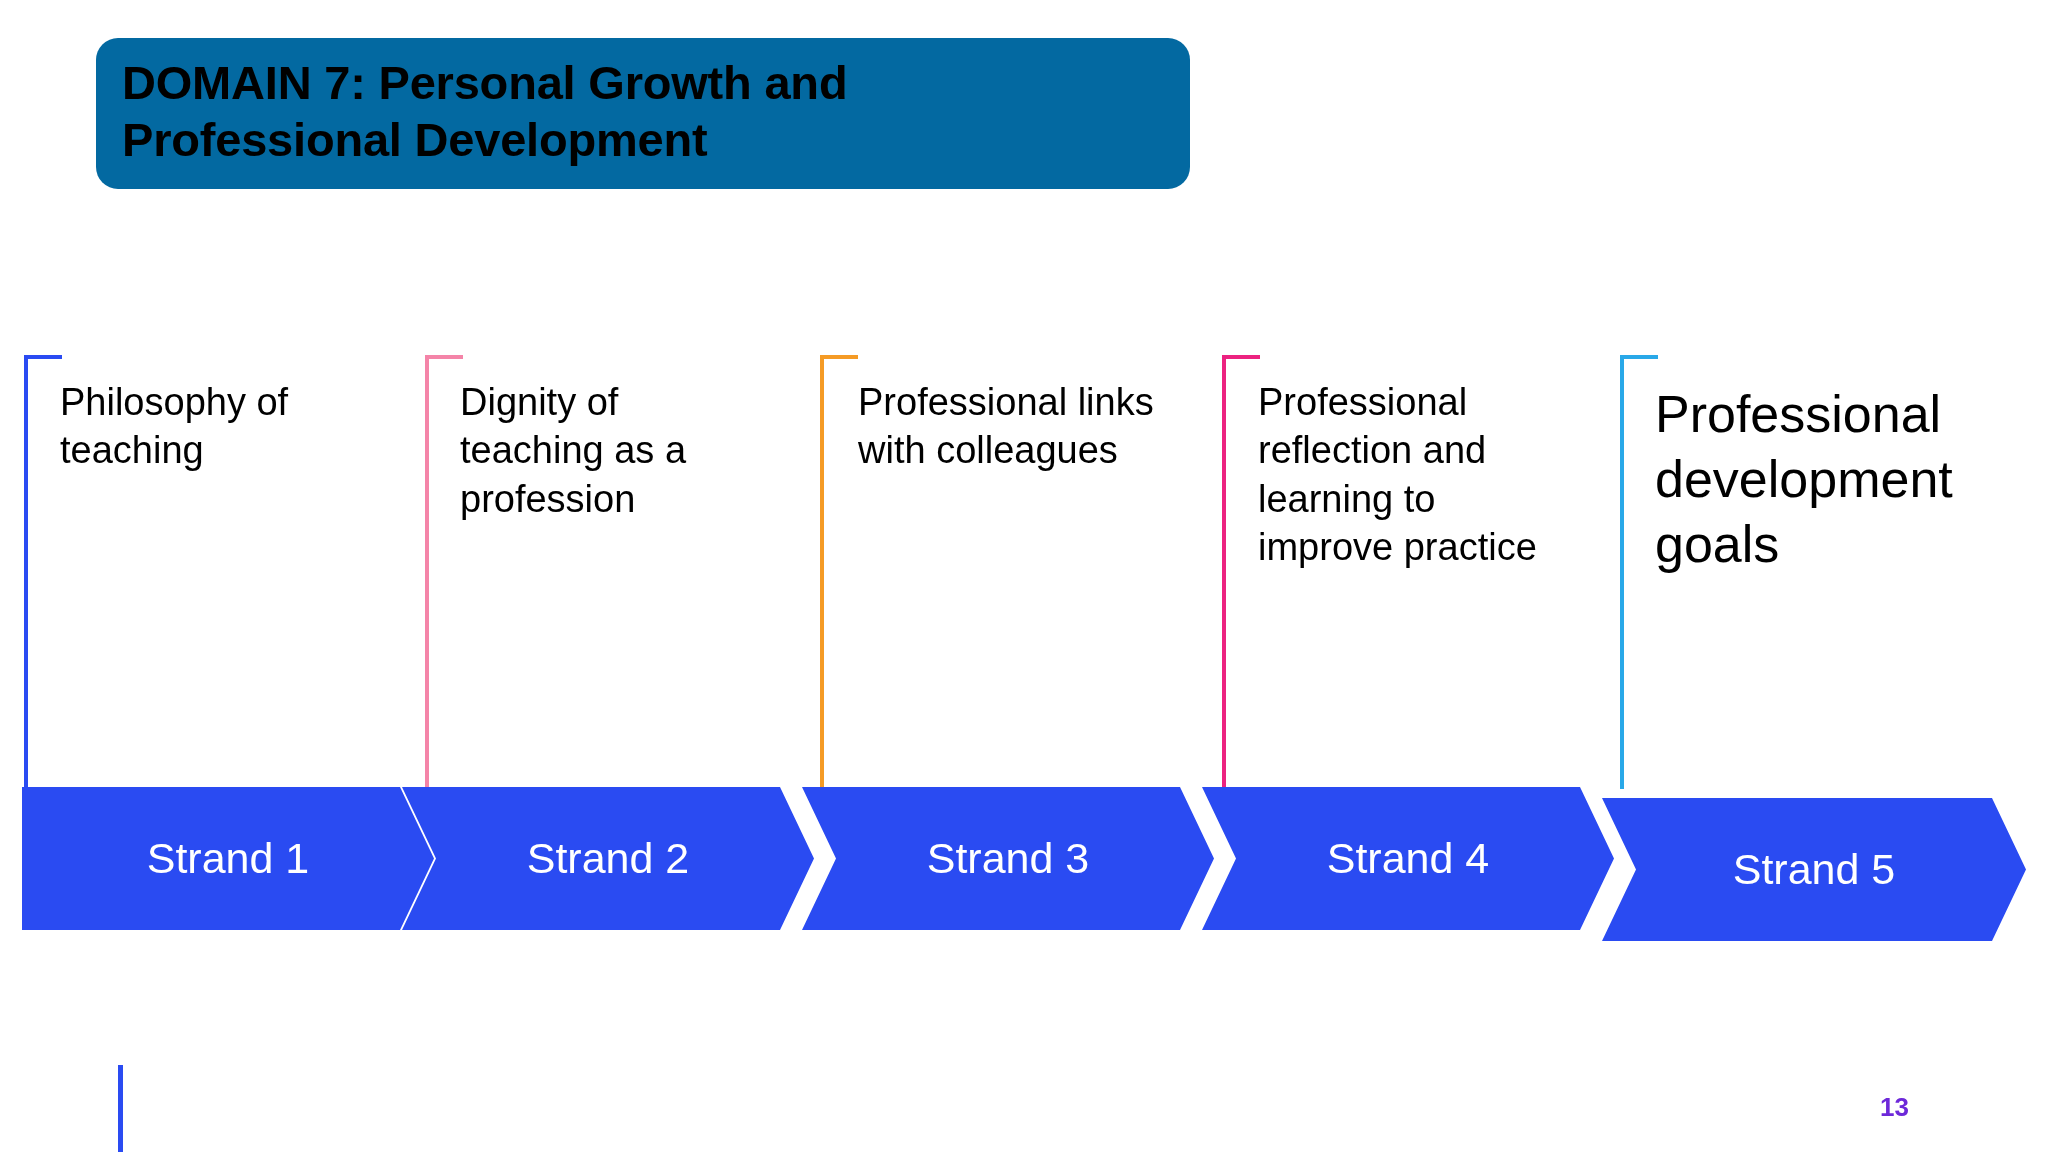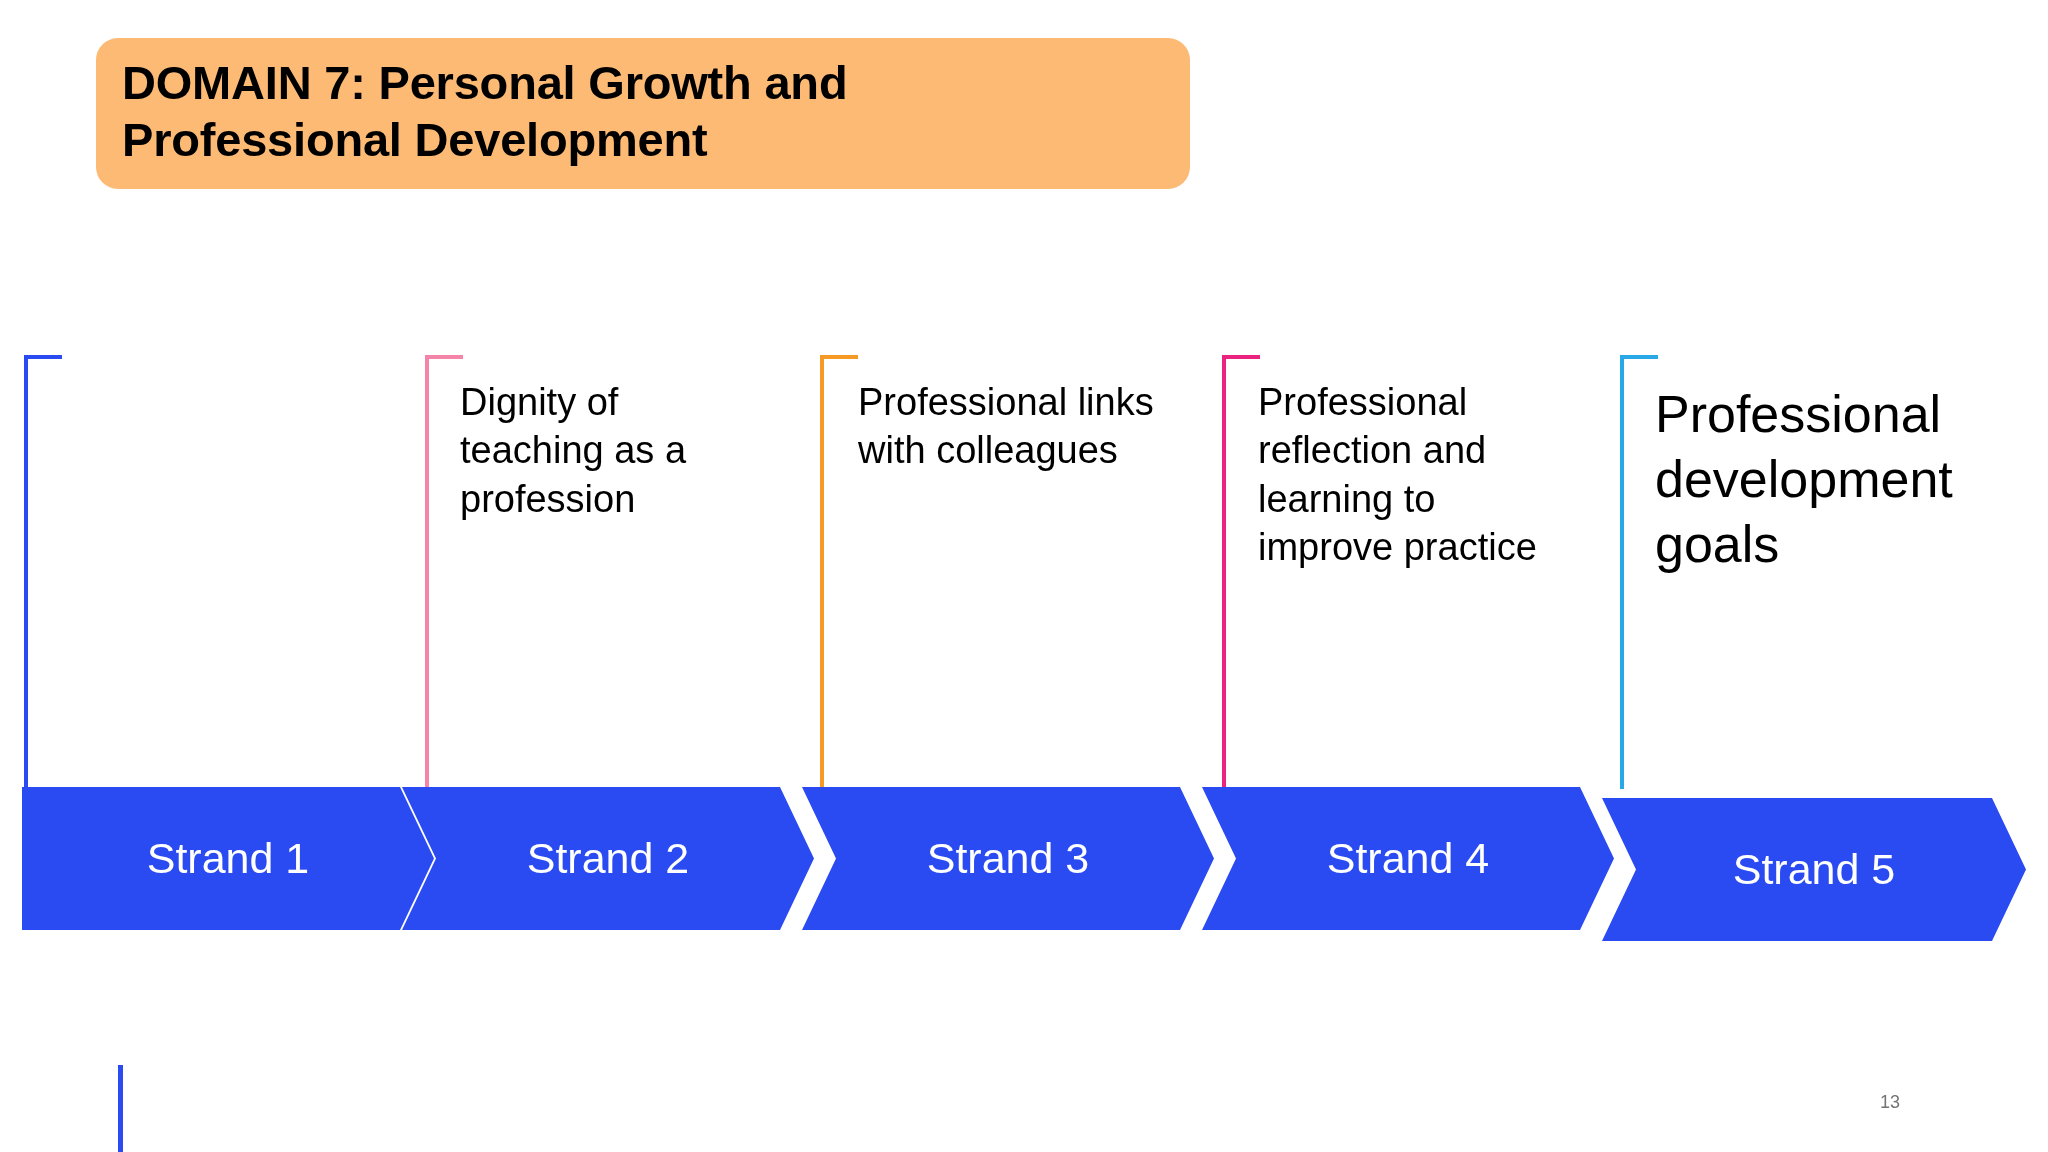--- a/index.html
+++ b/index.html
@@ -17,21 +17,21 @@
   }
 
   
   #title-banner {
     position: absolute;
     left: 96px;
     top: 38px;
     width: 1094px;
     box-sizing: border-box;
     padding: 16px 26px 20px 26px;
-    background: #fdba74;
+    background: #0369a1;
     border-radius: 22px;
   }
   #title-text {
     font-size: 47px;
     font-weight: bold;
     line-height: 1.22;
     color: #000000;
     letter-spacing: -0.2px;
     white-space: pre-line;
   }
@@ -116,23 +116,23 @@
     left: 118px;
     top: 1065px;
     width: 5px;
     height: 87px;
     background: #2A4BF2;
   }
   #page-number {
     position: absolute;
     left: 1880px;
     top: 1092px;
-    font-size: 18px;
-    font-weight: normal;
-    color: #737373;
+    font-size: 26px;
+    font-weight: bold;
+    color: #6d28d9;
   }
 </style>
 </head>
 <body>
 
 <div id="slide">
 
   <div id="title-banner">
     <div id="title-text">DOMAIN 7: Personal Growth and
 Professional Development</div>
@@ -152,20 +152,22 @@
   </div>
   <div class="connector" style="left:1222px; color:#EC2280;">
     <div class="hbar"></div>
     <div class="vbar"></div>
   </div>
   <div class="connector" style="left:1620px; color:#29A8E8;">
     <div class="hbar"></div>
     <div class="vbar"></div>
   </div>
 
+  <div class="strand-text" style="left:60px; width:350px;">Philosophy of
+teaching</div>
   <div class="strand-text" style="left:858px; width:360px;">Professional links
 with colleagues</div>
   <div class="strand-text" style="left:460px; width:340px;">Dignity of
 teaching as a
 profession</div>
   <div class="strand-text" style="left:1258px; width:350px;">Professional
 reflection and
 learning to
 improve practice</div>
   <div class="strand-text big" style="left:1655px; width:400px;">Professional

